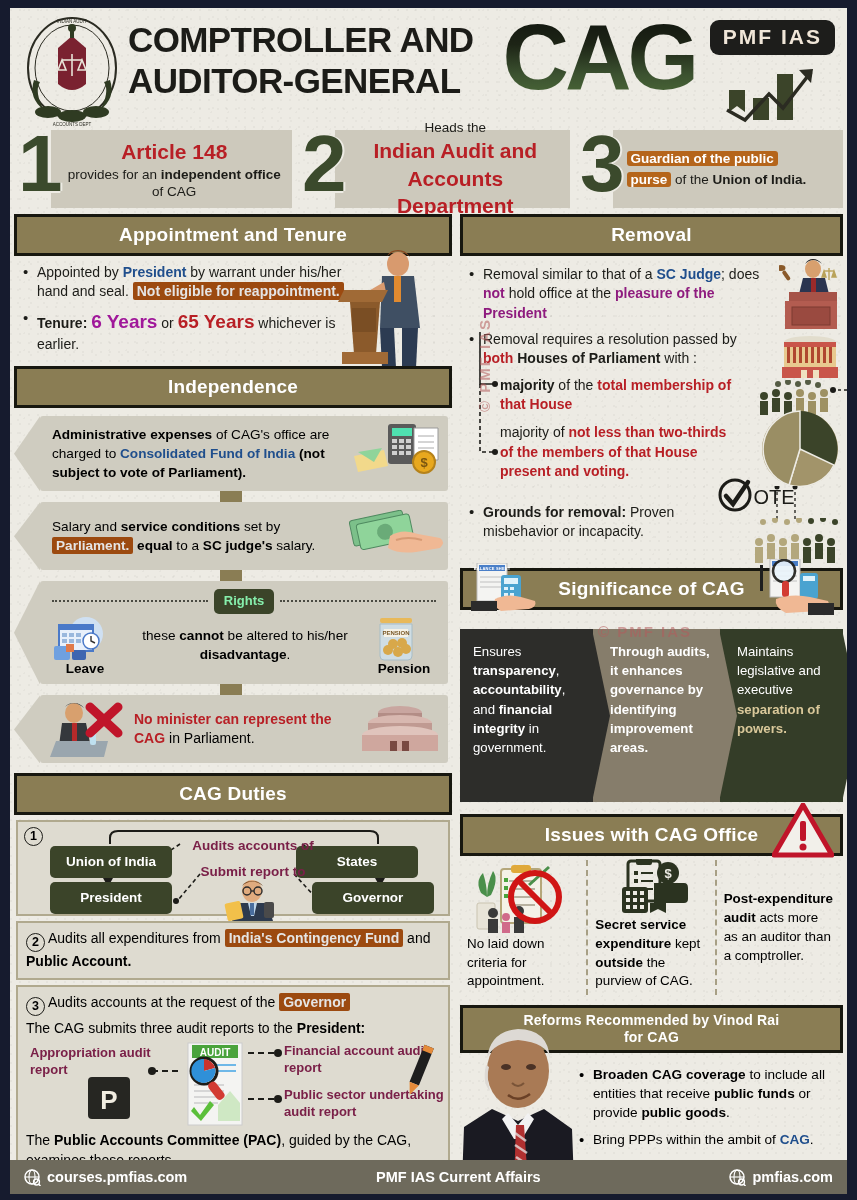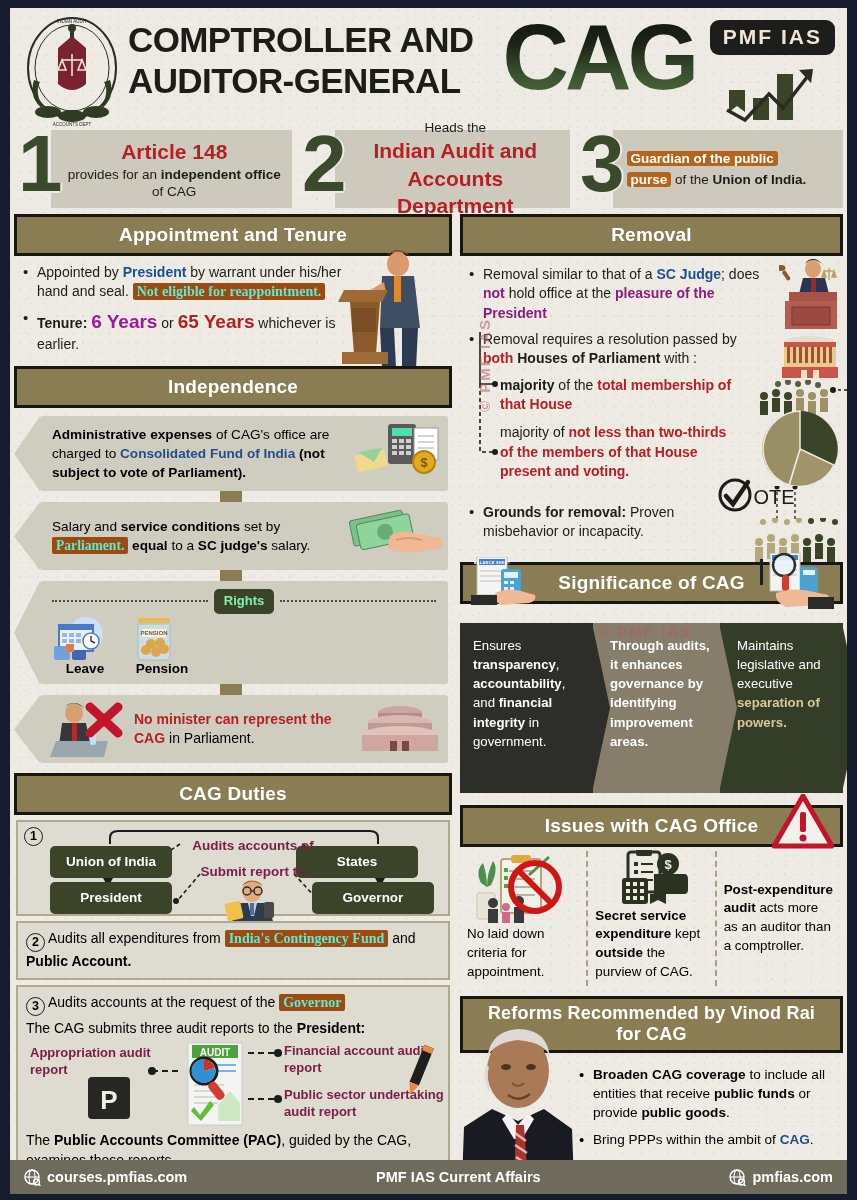--- a/index.html
+++ b/index.html
@@ -65,30 +65,30 @@
   .cols { display:flex; gap:8px; padding:0 4px; height:946px; }
   .col { display:flex; flex-direction:column; }
   .colL { flex:0 0 438px; }
   .colR { flex:1; }
 
   .secbar {
     background:#8a7d54; border:3px solid #17170f; color:#fff;
     font-size:19px; font-weight:bold; text-align:center;
     padding:7px 6px; position:relative; letter-spacing:.2px;
   }
-  .secbar.two { padding:4px 6px; line-height:1.2; font-size:18px; }
+  .secbar.two { padding:4px 6px; line-height:1.2; font-size:14px; }
 
   .body { padding:7px 6px 5px 8px; font-size:14px; color:#1c1c18; line-height:1.38; }
   ul.bul { list-style:none; }
   ul.bul li { position:relative; padding-left:15px; margin-bottom:7px; }
   ul.bul li:before { content:"\2022"; position:absolute; left:1px; top:-1px; font-size:15px; }
   .blue { color:#1f4e8c; font-weight:bold; }
   .magenta { color:#8e1b7e; font-weight:bold; }
   .plum { color:#7a2048; font-weight:bold; }
-  .hl-brown { background:#9c4a10; color:#5eead4; font-weight:bold; padding:1px 4px; border-radius:2px;font-family:Liberation Serif, serif; }
+  .hl-brown { background:#9c4a10; color:#e5e5e5; font-weight:bold; padding:1px 4px; border-radius:2px; }
   .purple-big { color:#a0189a; font-weight:bold; font-size:19px; }
   .red-big { color:#b81f25; font-weight:bold; font-size:19px; }
 
   
   .arrowcard {
     position:relative; background:#cfccc0; margin:0 0 0 26px; padding:9px 12px 9px 12px;
     font-size:13.6px; line-height:1.4; min-height:42px;
     border-radius:3px;
   }
   .arrowcard:before {
@@ -331,20 +331,21 @@
                       <rect x="28" y="23" width="5" height="4"></rect>
                     </g>
                 <circle cx="43" cy="25" r="8" fill="#fff" stroke="#4a79c8" stroke-width="1.5"></circle>
                 <path d="M43 20 L43 25 L47 27" stroke="#333" stroke-width="1.4" fill="none"></path>
                 <rect x="6" y="30" width="16" height="14" rx="2" fill="#6fa0e0"></rect>
                 <rect x="24" y="34" width="14" height="10" rx="2" fill="#3f66b0"></rect>
                 <path d="M18 28 h8 v8 h-8z" fill="#e07a4a"></path>
               </svg>
               <div style="font-weight:bold;font-size:13.5px;margin-top:-2px">Leave</div>
             </div>
+            <div style="flex:1;text-align:center;font-size:13.6px;padding-bottom:14px"><span>these </span><span class="b">cannot</span><span> be altered to his/her </span><span class="b">disadvantage</span><span>.</span></div>
             <div style="flex:0 0 72px;text-align:center">
               <svg width="56" height="46" viewBox="0 0 56 46">
                 <rect x="12" y="2" width="32" height="5" rx="2" fill="#e8b95a"></rect>
                 <path d="M12 8 h32 v32 a4 4 0 0 1 -4 4 h-24 a4 4 0 0 1 -4 -4 Z" fill="#cfe3ef" opacity=".75" stroke="#9bb8c9"></path>
                 <g fill="#d8a84a">
                       <circle cx="20" cy="34" r="5"></circle>
                       <circle cx="30" cy="36" r="5"></circle>
                       <circle cx="38" cy="33" r="5"></circle>
                       <circle cx="25" cy="28" r="5"></circle>
                       <circle cx="34" cy="27" r="5"></circle>

